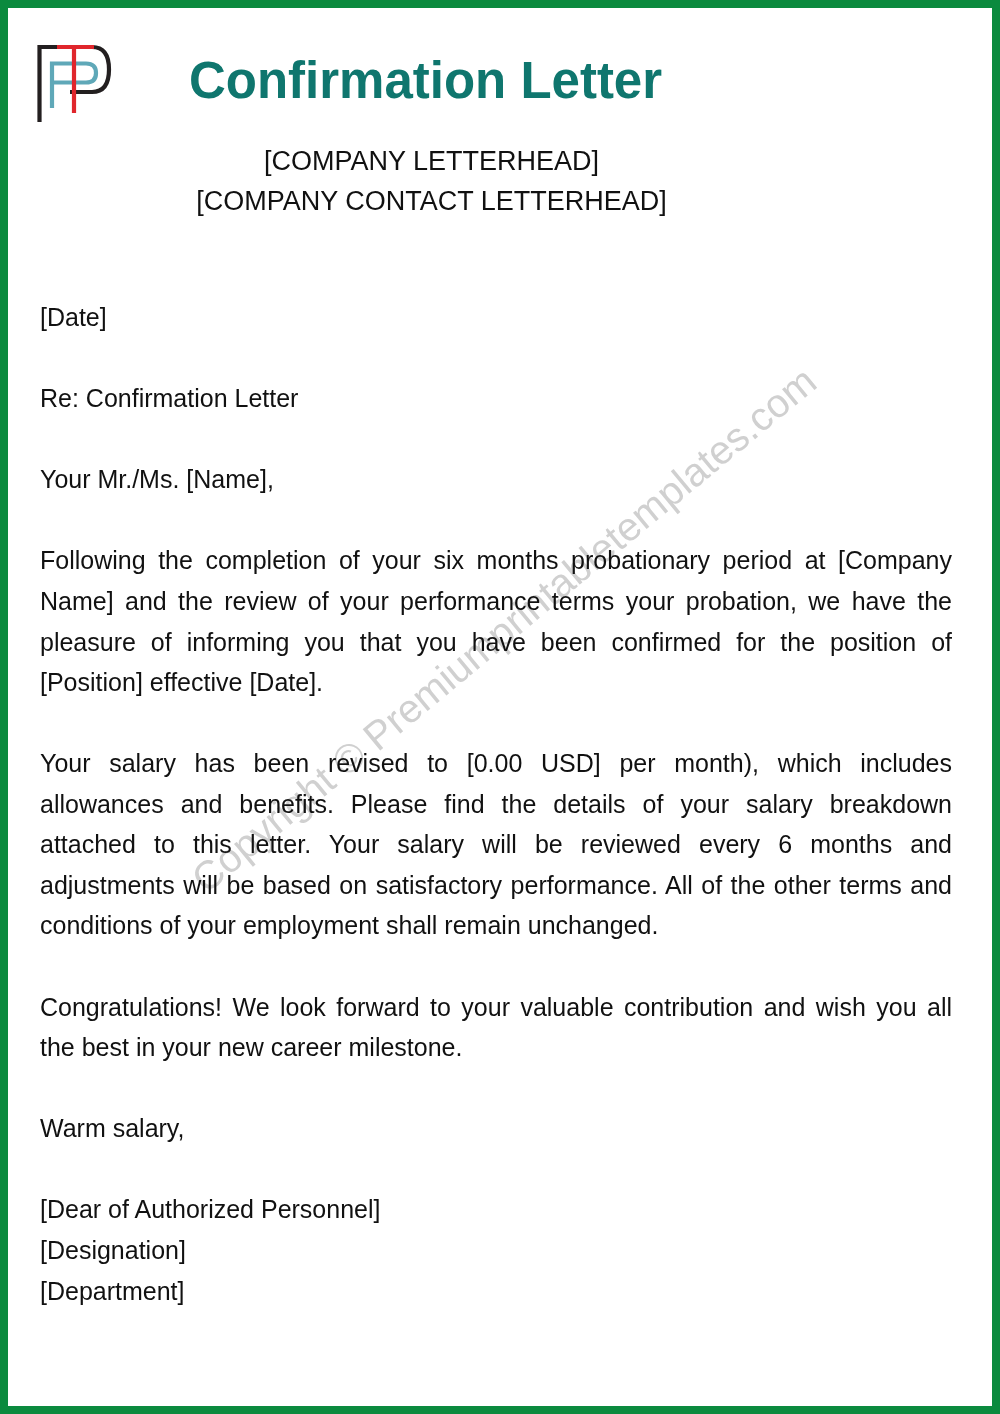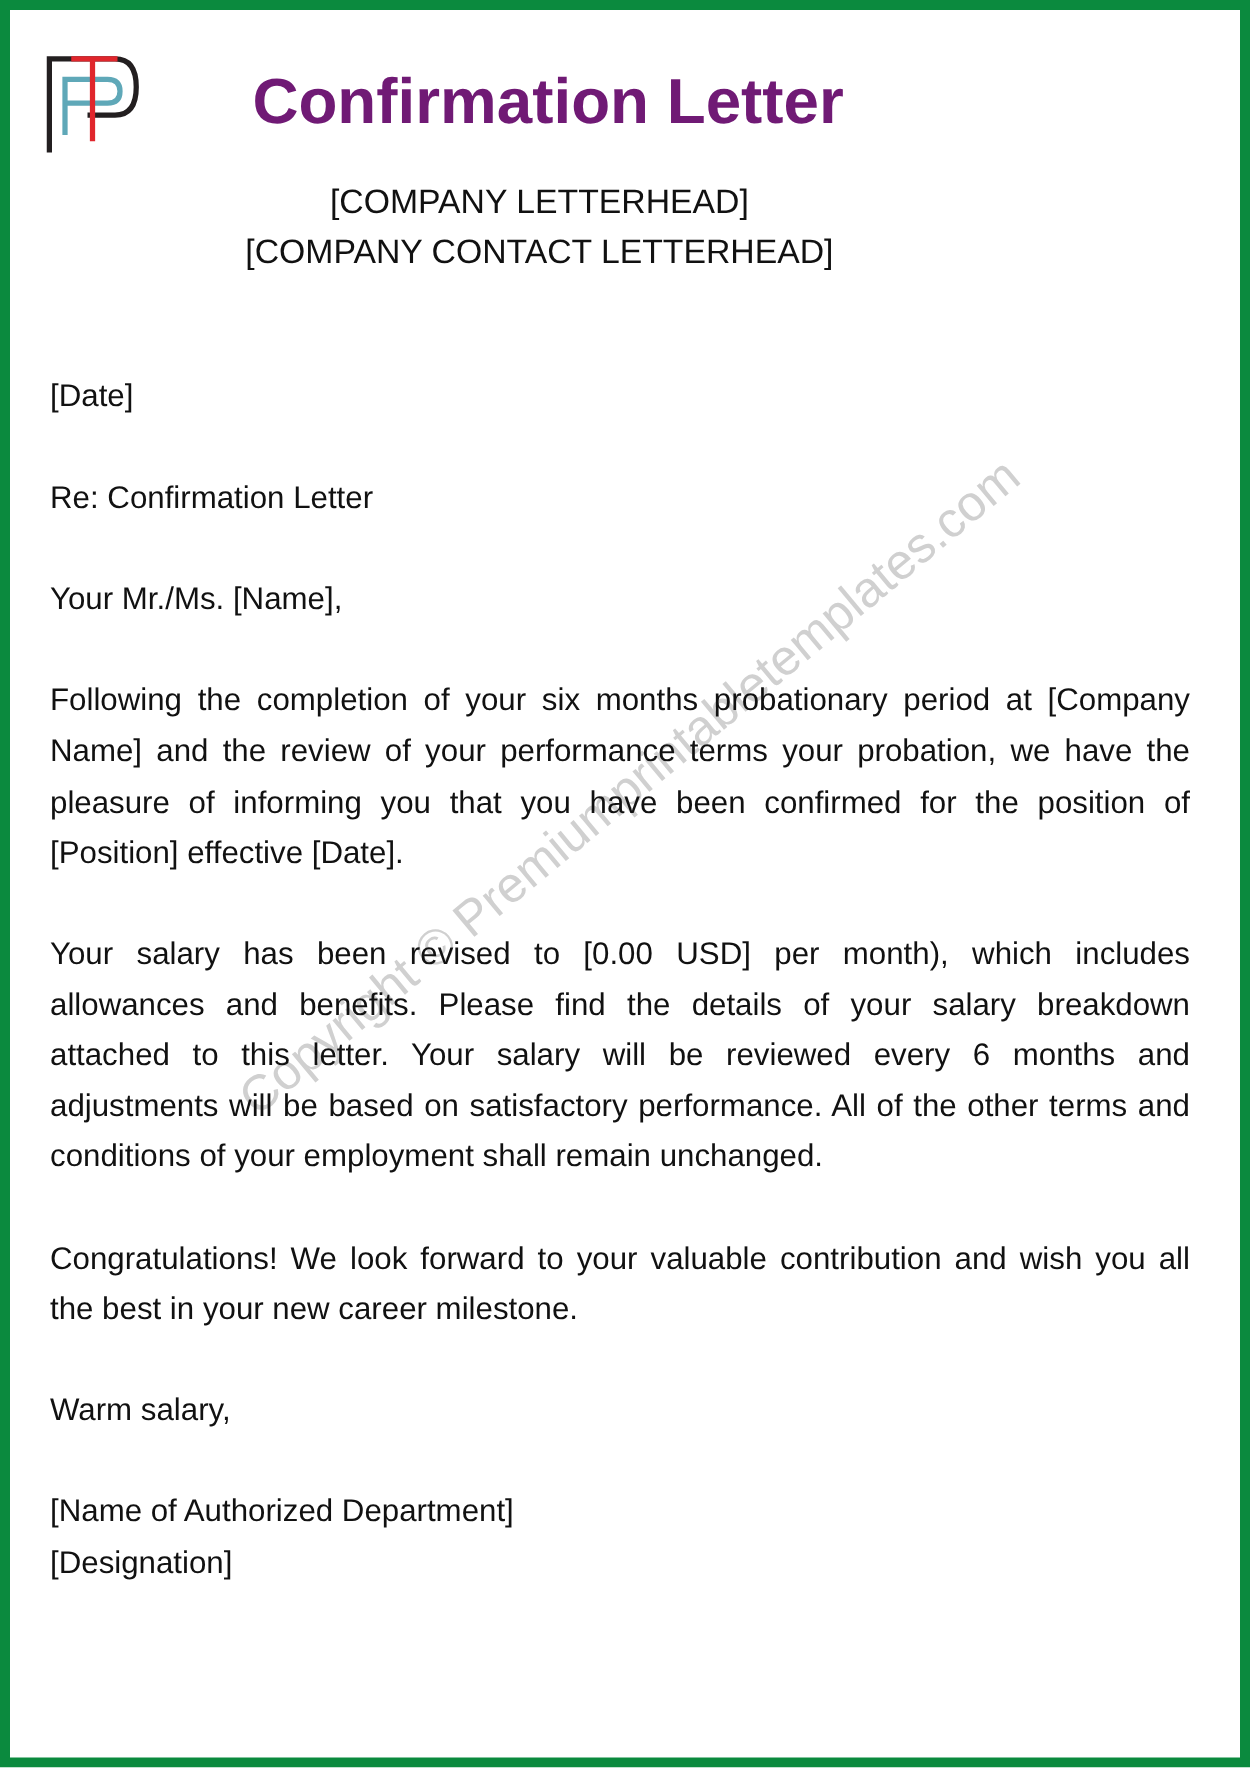--- a/index.html
+++ b/index.html
@@ -26,28 +26,28 @@
     }
     .logo {
       position: absolute;
       left: 34px;
       top: 42px;
       width: 82px;
       height: 84px;
     }
     .title {
       position: absolute;
-      left: 13px;
+      left: 0;
       width: 851px;
       top: 52px;
       text-align: center;
       font-weight: bold;
       font-size: 51px;
       line-height: 58px;
-      color: #701a75;
+      color: #0f766e;
       margin: 0;
     }
     .letterhead {
       position: absolute;
       left: 0;
       width: 863px;
       top: 141px;
       text-align: center;
       font-size: 27px;
       line-height: 40px;
@@ -118,15 +118,16 @@
 </div>
 
 <div class="body-text">
   <p>[Date]</p>
   <p>Re: Confirmation Letter</p>
   <p>Your Mr./Ms. [Name],</p>
   <p class="justify">Following the completion of your six months probationary period at [Company Name] and the review of your performance terms your probation, we have the pleasure of informing you that you have been confirmed for the position of [Position] effective [Date].</p>
   <p class="justify">Your salary has been revised to [0.00 USD] per month), which includes allowances and benefits. Please find the details of your salary breakdown attached to this letter. Your salary will be reviewed every 6 months and adjustments will be based on satisfactory performance. All of the other terms and conditions of your employment shall remain unchanged.</p>
   <p class="justify">Congratulations! We look forward to your valuable contribution and wish you all the best in your new career milestone.</p>
   <p>Warm salary,</p>
-  <p class="sig-line">[Name of Authorized Department]</p>
+  <p class="sig-line">[Dear of Authorized Personnel]</p>
   <p class="sig-line">[Designation]</p>
+  <p class="sig-line">[Department]</p>
 </div>
 
 </body></html>

